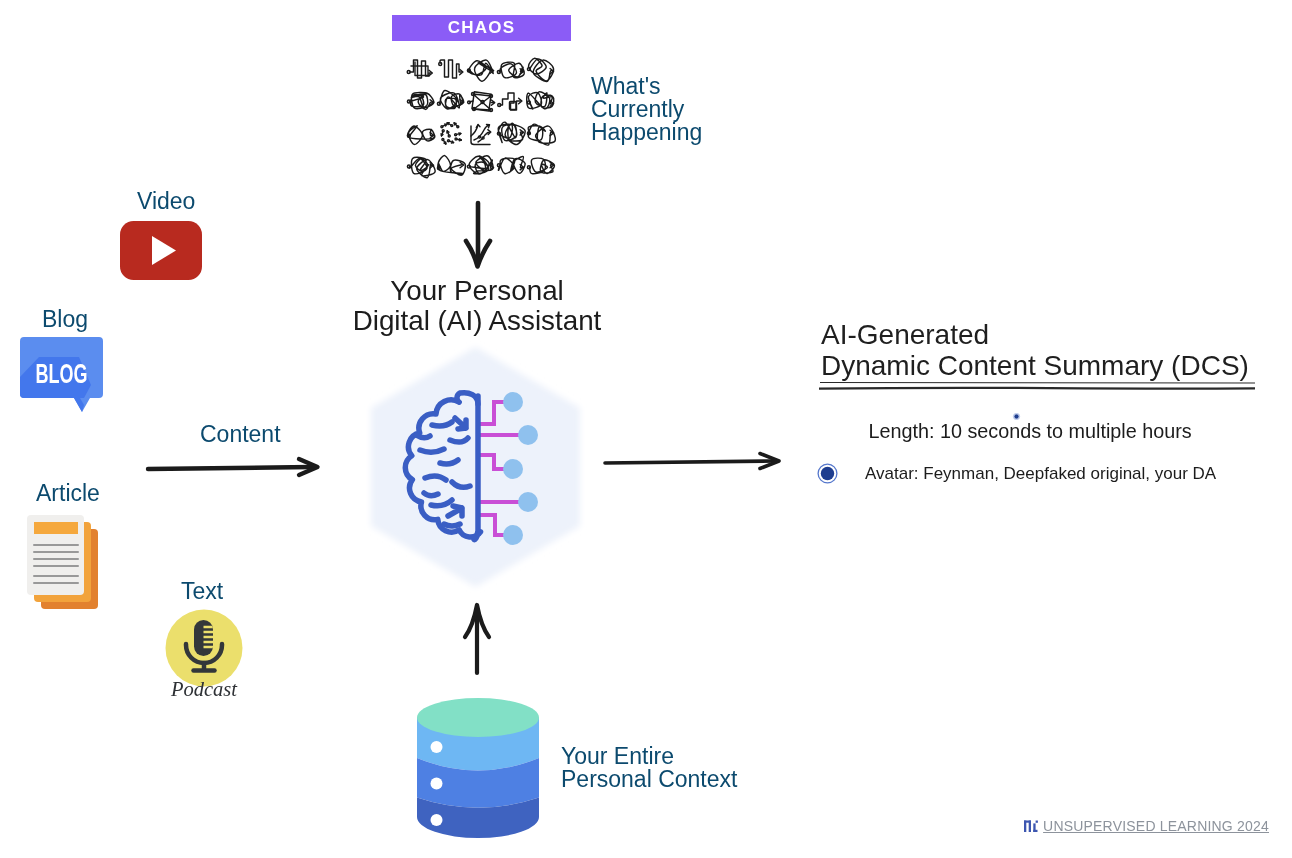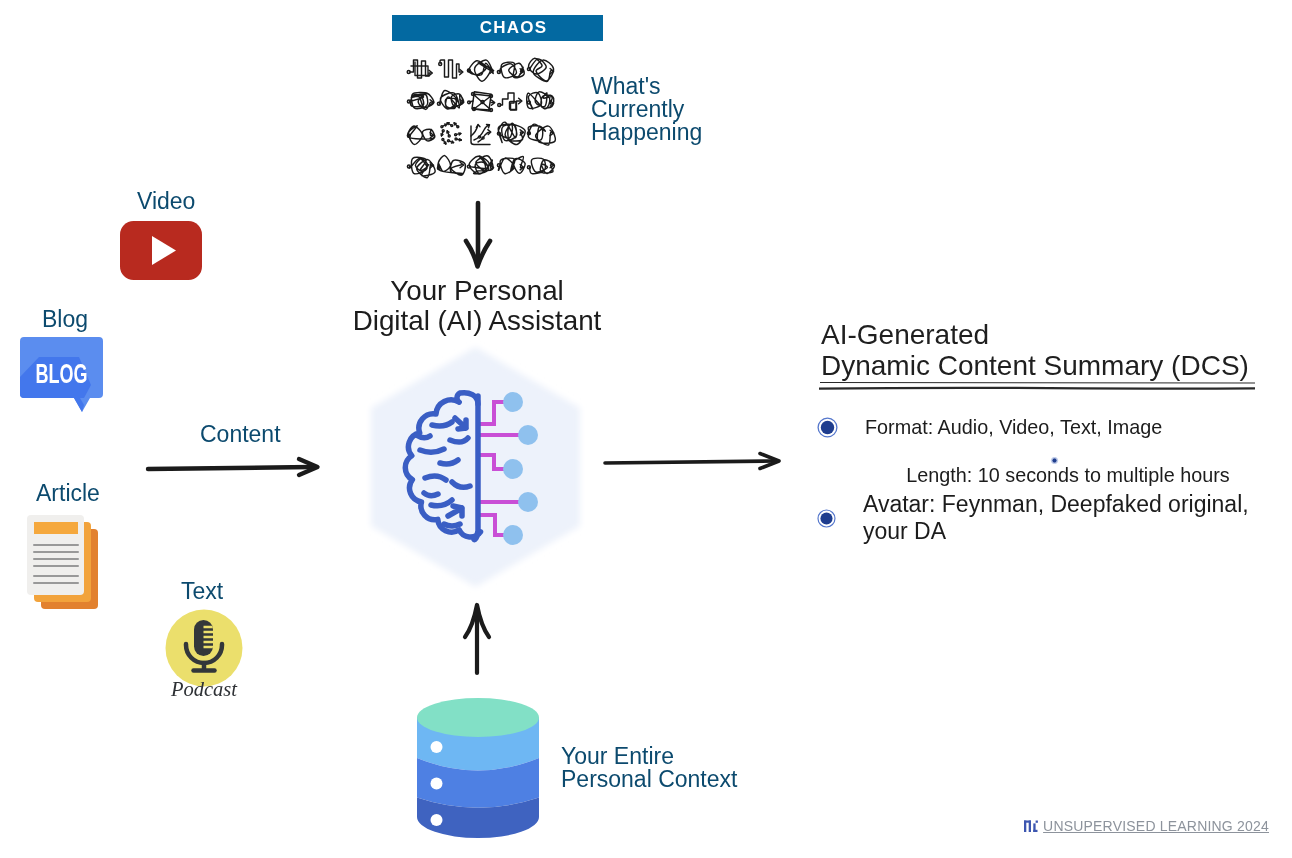--- a/index.html
+++ b/index.html
@@ -4,22 +4,22 @@
 <style>
   html,body { margin:0; padding:0; }
   body { width:1292px; height:858px; background:#ffffff; position:relative; overflow:hidden;
          font-family:"Liberation Sans", sans-serif; color:#1c1c1c; }
   .abs { position:absolute; }
   .lbl { position:absolute; font-size:23px; color:#0c4a6e; white-space:nowrap; line-height:23px; }
 </style>
 </head>
 <body>
 
-<div class="abs" style="left:392px; top:15px; width:179px; height:25.5px; background:#0369a1;
-     display:flex; align-items:center; justify-content:center;padding-left:32px;">
+<div class="abs" style="left:392px; top:15px; width:179px; height:25.5px; background:#8b5cf6;
+     display:flex; align-items:center; justify-content:center;">
   <span style="color:#fff; font-weight:bold; font-size:17px; letter-spacing:1.2px;">CHAOS</span>
 </div>
 
 <svg class="abs" style="left:402px; top:52px;" width="160" height="134" viewBox="0 0 160 134" fill="none" stroke="#1a1a1a" stroke-width="1.45" stroke-linecap="round" stroke-linejoin="round">
   <g transform="translate(20,18)">
       <path d="M-12.5,2 L-8.5,2 L-8.5,-10 L-4.5,-10 L-4.5,8 L-0.5,8 L-0.5,-9 L3.5,-9 L3.5,6 L7,6 L7,3 L9.5,3"></path>
       <circle class="dot" cx="-13.3" cy="2" r="1.5"></circle>
       <path d="M7,0.2 L10.3,3 L7,5.8"></path>
       <path d="M-11,-4 L6,-4 L6,5.5 L-7,5.5 L-7,-8" opacity="0.95"></path>
     </g>
@@ -301,40 +301,33 @@
 
 <div class="lbl" style="left:561px; top:744.5px;">Your Entire<br>Personal Context</div>
 
 <div class="abs" style="left:821px; top:318.5px; font-size:28px; line-height:31.5px; color:#1f1f1f;">AI-Generated<br>Dynamic Content Summary (DCS)</div>
 <svg class="abs" style="left:819px; top:380px;" width="437" height="12" viewBox="0 0 437 12" fill="none" stroke="#2a2a2a">
   <path d="M1,2.5 L436,3" stroke-width="1.1"></path>
   <path d="M0,8.7 Q110,7.3 230,8.1 T436,8.3" stroke-width="2.2"></path>
 </svg>
 
 <div class="abs" style="left:817px; top:412.5px;">
-  <div style="display:flex; align-items:center; height:30px; margin-bottom:14.5px;">
-    <svg width="21" height="21" viewBox="0 0 21 21">
-        <circle cx="10.5" cy="10.5" r="9.4" fill="#fff" stroke="#5577cc" stroke-width="1.3"></circle>
-        <circle cx="10.5" cy="10.5" r="6.7" fill="#1e3d8f"></circle>
-      </svg>
-    <span style="font-size:19.8px; margin-left:27px;">Format: Audio, Video, Text, Image</span>
-  </div>
   <div style="display:flex; align-items:center; height:30px; margin-bottom:16px;flex-direction:column;">
     <svg width="21" height="21" viewBox="0 0 21 21">
         <circle cx="10.5" cy="10.5" r="9.4" fill="#fff" stroke="#5577cc" stroke-width="1.3"></circle>
         <circle cx="10.5" cy="10.5" r="6.7" fill="#1e3d8f"></circle>
       </svg>
     <span style="font-size:19.8px; margin-left:27px;">Length: 10 seconds to multiple hours</span>
   </div>
   <div style="display:flex; align-items:center; height:30px;">
     <svg width="21" height="21" viewBox="0 0 21 21">
         <circle cx="10.5" cy="10.5" r="9.4" fill="#fff" stroke="#5577cc" stroke-width="1.3"></circle>
         <circle cx="10.5" cy="10.5" r="6.7" fill="#1e3d8f"></circle>
       </svg>
-    <span style="font-size:23px; margin-left:27px;">Avatar: Feynman, Deepfaked original, your DA</span>
+    <span style="font-size:17px; margin-left:27px;">Avatar: Feynman, Deepfaked original, your DA</span>
   </div>
 </div>
 
 <div class="abs" style="right:23px; top:818px; display:flex; align-items:center;">
   <svg width="14" height="13" viewBox="0 0 14 13" style="margin-right:5px;">
     <g fill="#3d56b0">
       <rect x="0" y="0.5" width="2.3" height="11.5"></rect>
       <rect x="0" y="0.5" width="7" height="2.2"></rect>
       <rect x="4.7" y="0.5" width="2.3" height="11.5"></rect>
       <rect x="9.3" y="3.4" width="2.3" height="8.6"></rect>

